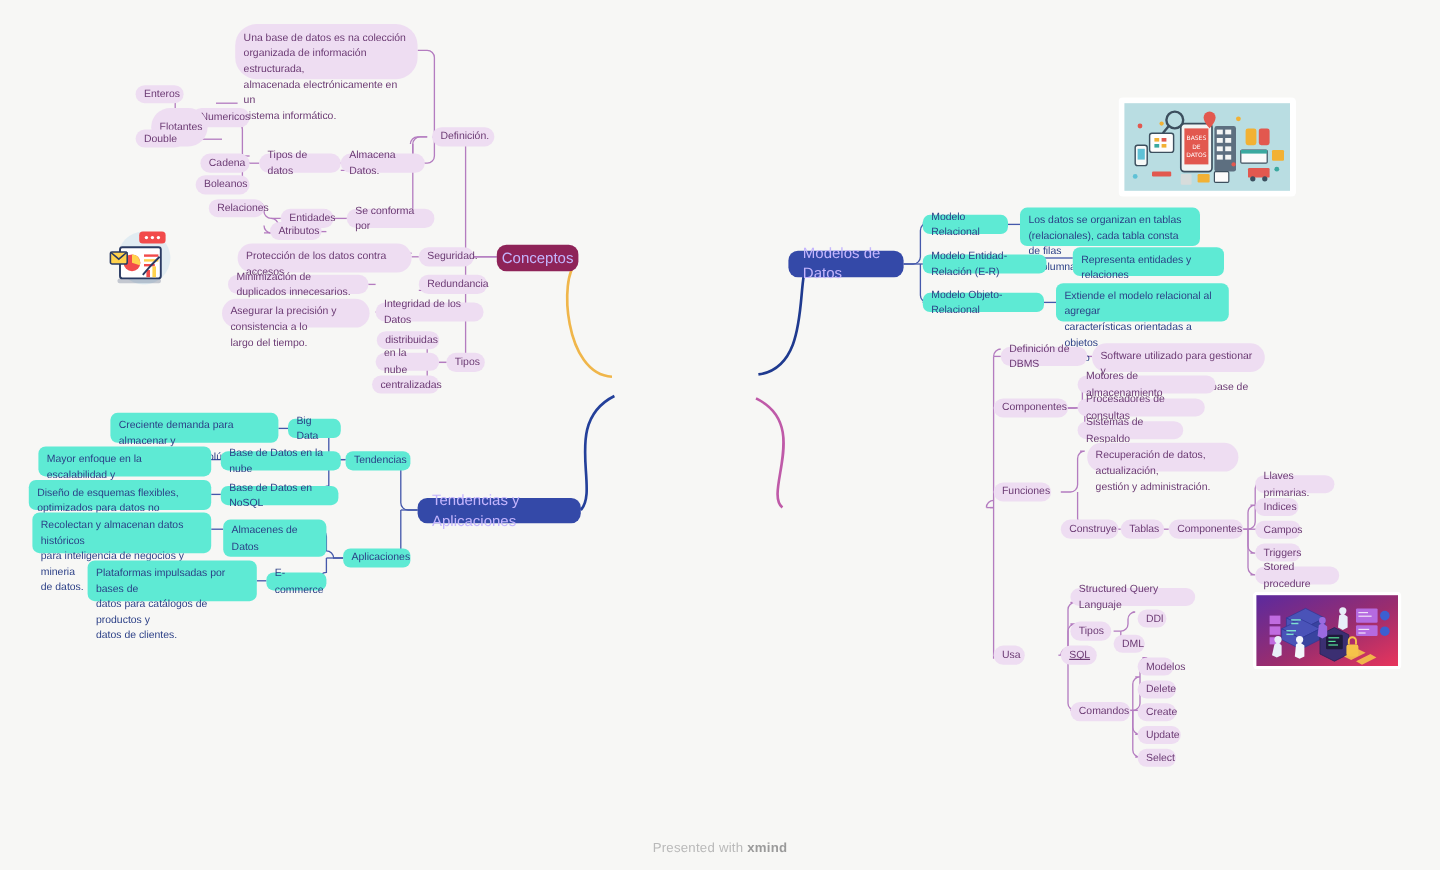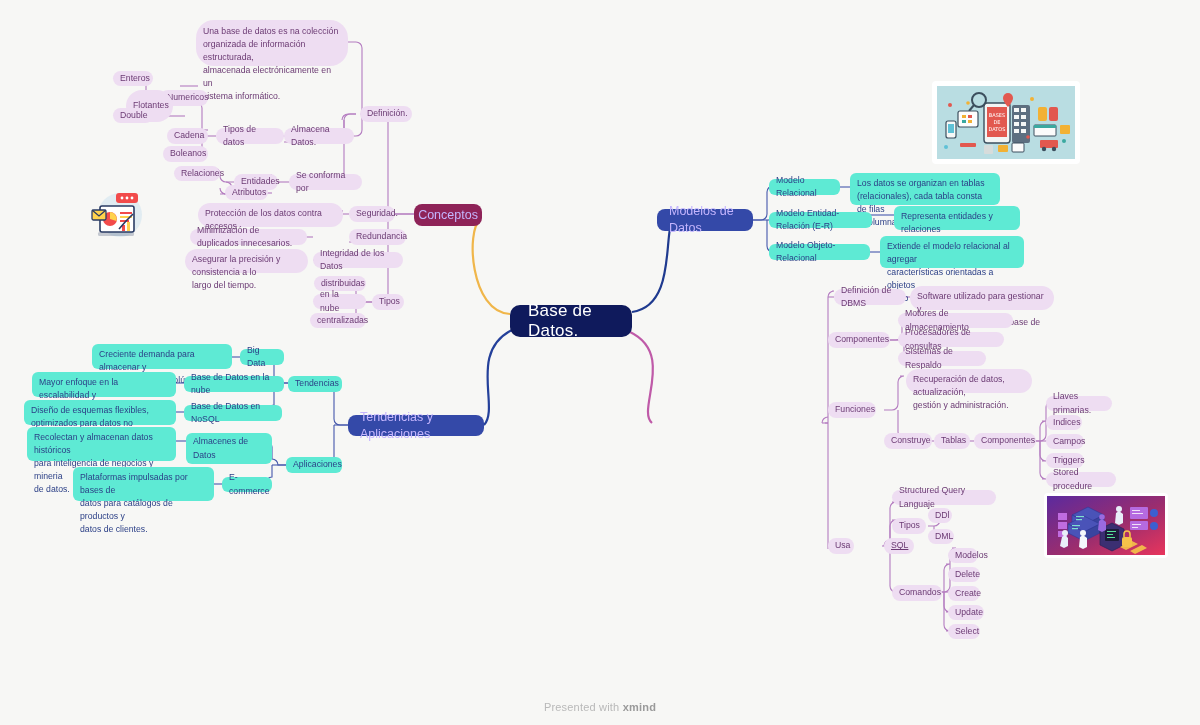--- a/index.html
+++ b/index.html
@@ -331,21 +331,20 @@
         <path d="M72 20 l3 -2 l4 3 v9 l-4 2 l-4 -2z"></path>
         <circle cx="75" cy="16" r="3"></circle>
       </g>
       <g fill="#9a6ae0">
         <path d="M55 28 l3 -2 l4 3 v8 l-4 2 l-4 -2z"></path>
         <circle cx="58" cy="24" r="2.8"></circle>
       </g>
     </svg>
   </div>
 
-  <div class="node n-root" style="left:510px;top:305px;width:122px;height:32px;justify-content:center;">Base de Datos.</div>
 
   <div class="node n-main magenta" style="left:414px;top:204px;width:68px;height:22px;justify-content:center;">Conceptos</div>
 
   <div class="node n-main blue" style="left:348px;top:415px;width:136px;height:21px;justify-content:center;">Tendencias y Aplicaciones</div>
 
   <div class="node n-main blue" style="left:657px;top:209px;width:96px;height:22px;justify-content:center;">Modelos de Datos</div>
 
 
   <div class="node n-p" style="left:360px;top:106px;width:52px;height:16px;">Definición.</div>
 
@@ -448,21 +447,21 @@
   <div class="node n-p" style="left:1046px;top:434px;width:38px;height:15px;">Campos</div>
   <div class="node n-p" style="left:1046px;top:453px;width:38px;height:15px;">Triggers</div>
   <div class="node n-p" style="left:1046px;top:472px;width:70px;height:15px;">Stored procedure</div>
 
   <div class="node n-p" style="left:828px;top:538px;width:26px;height:16px;">Usa</div>
   <div class="node n-p" style="left:884px;top:538px;width:30px;height:16px;text-decoration:underline;">SQL</div>
 
   <div class="node n-p" style="left:892px;top:490px;width:104px;height:15px;">Structured Query Languaje</div>
 
   <div class="node n-p" style="left:892px;top:518px;width:34px;height:16px;">Tipos</div>
-  <div class="node n-p" style="left:928px;top:508px;width:24px;height:15px;">DDl</div>
+  <div class="node n-p" style="left:948px;top:508px;width:24px;height:15px;">DDl</div>
   <div class="node n-p" style="left:928px;top:529px;width:26px;height:15px;">DML</div>
 
   <div class="node n-p" style="left:892px;top:585px;width:50px;height:16px;">Comandos</div>
   <div class="node n-p" style="left:948px;top:548px;width:30px;height:15px;">Modelos</div>
   <div class="node n-p" style="left:948px;top:567px;width:32px;height:15px;">Delete</div>
   <div class="node n-p" style="left:948px;top:586px;width:32px;height:15px;">Create</div>
   <div class="node n-p" style="left:948px;top:605px;width:36px;height:15px;">Update</div>
   <div class="node n-p" style="left:948px;top:624px;width:32px;height:15px;">Select</div>
 
   <div class="footer">

